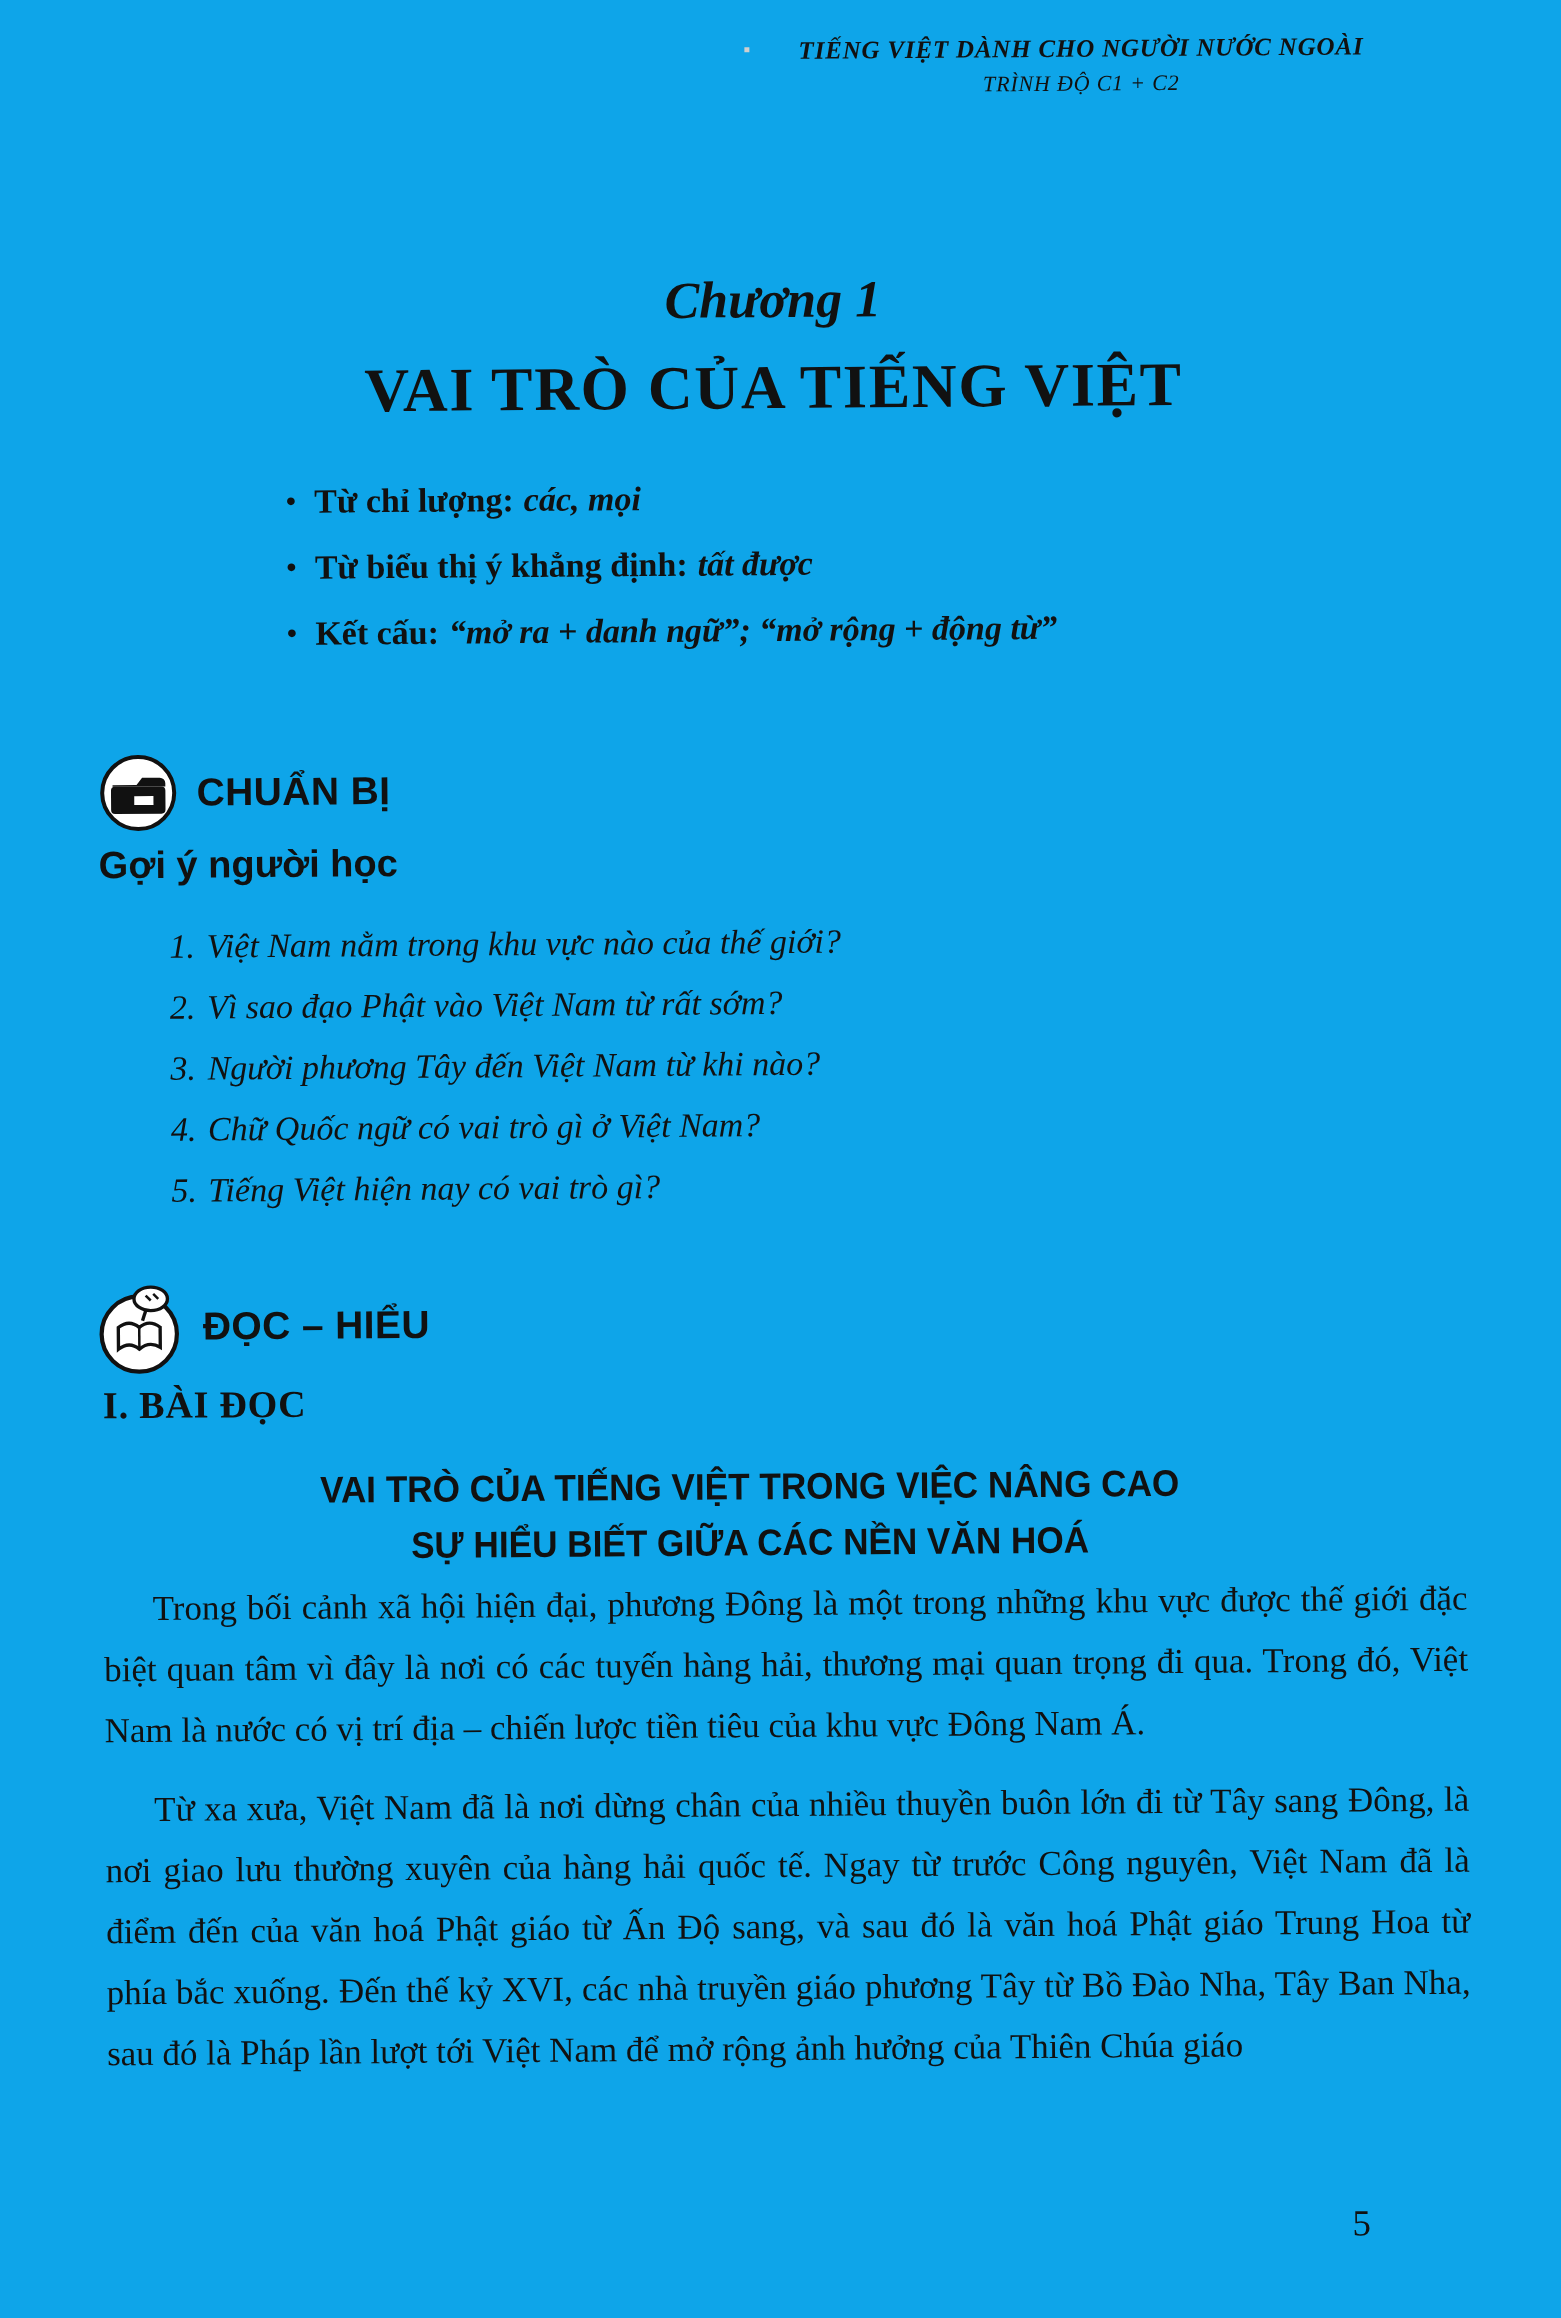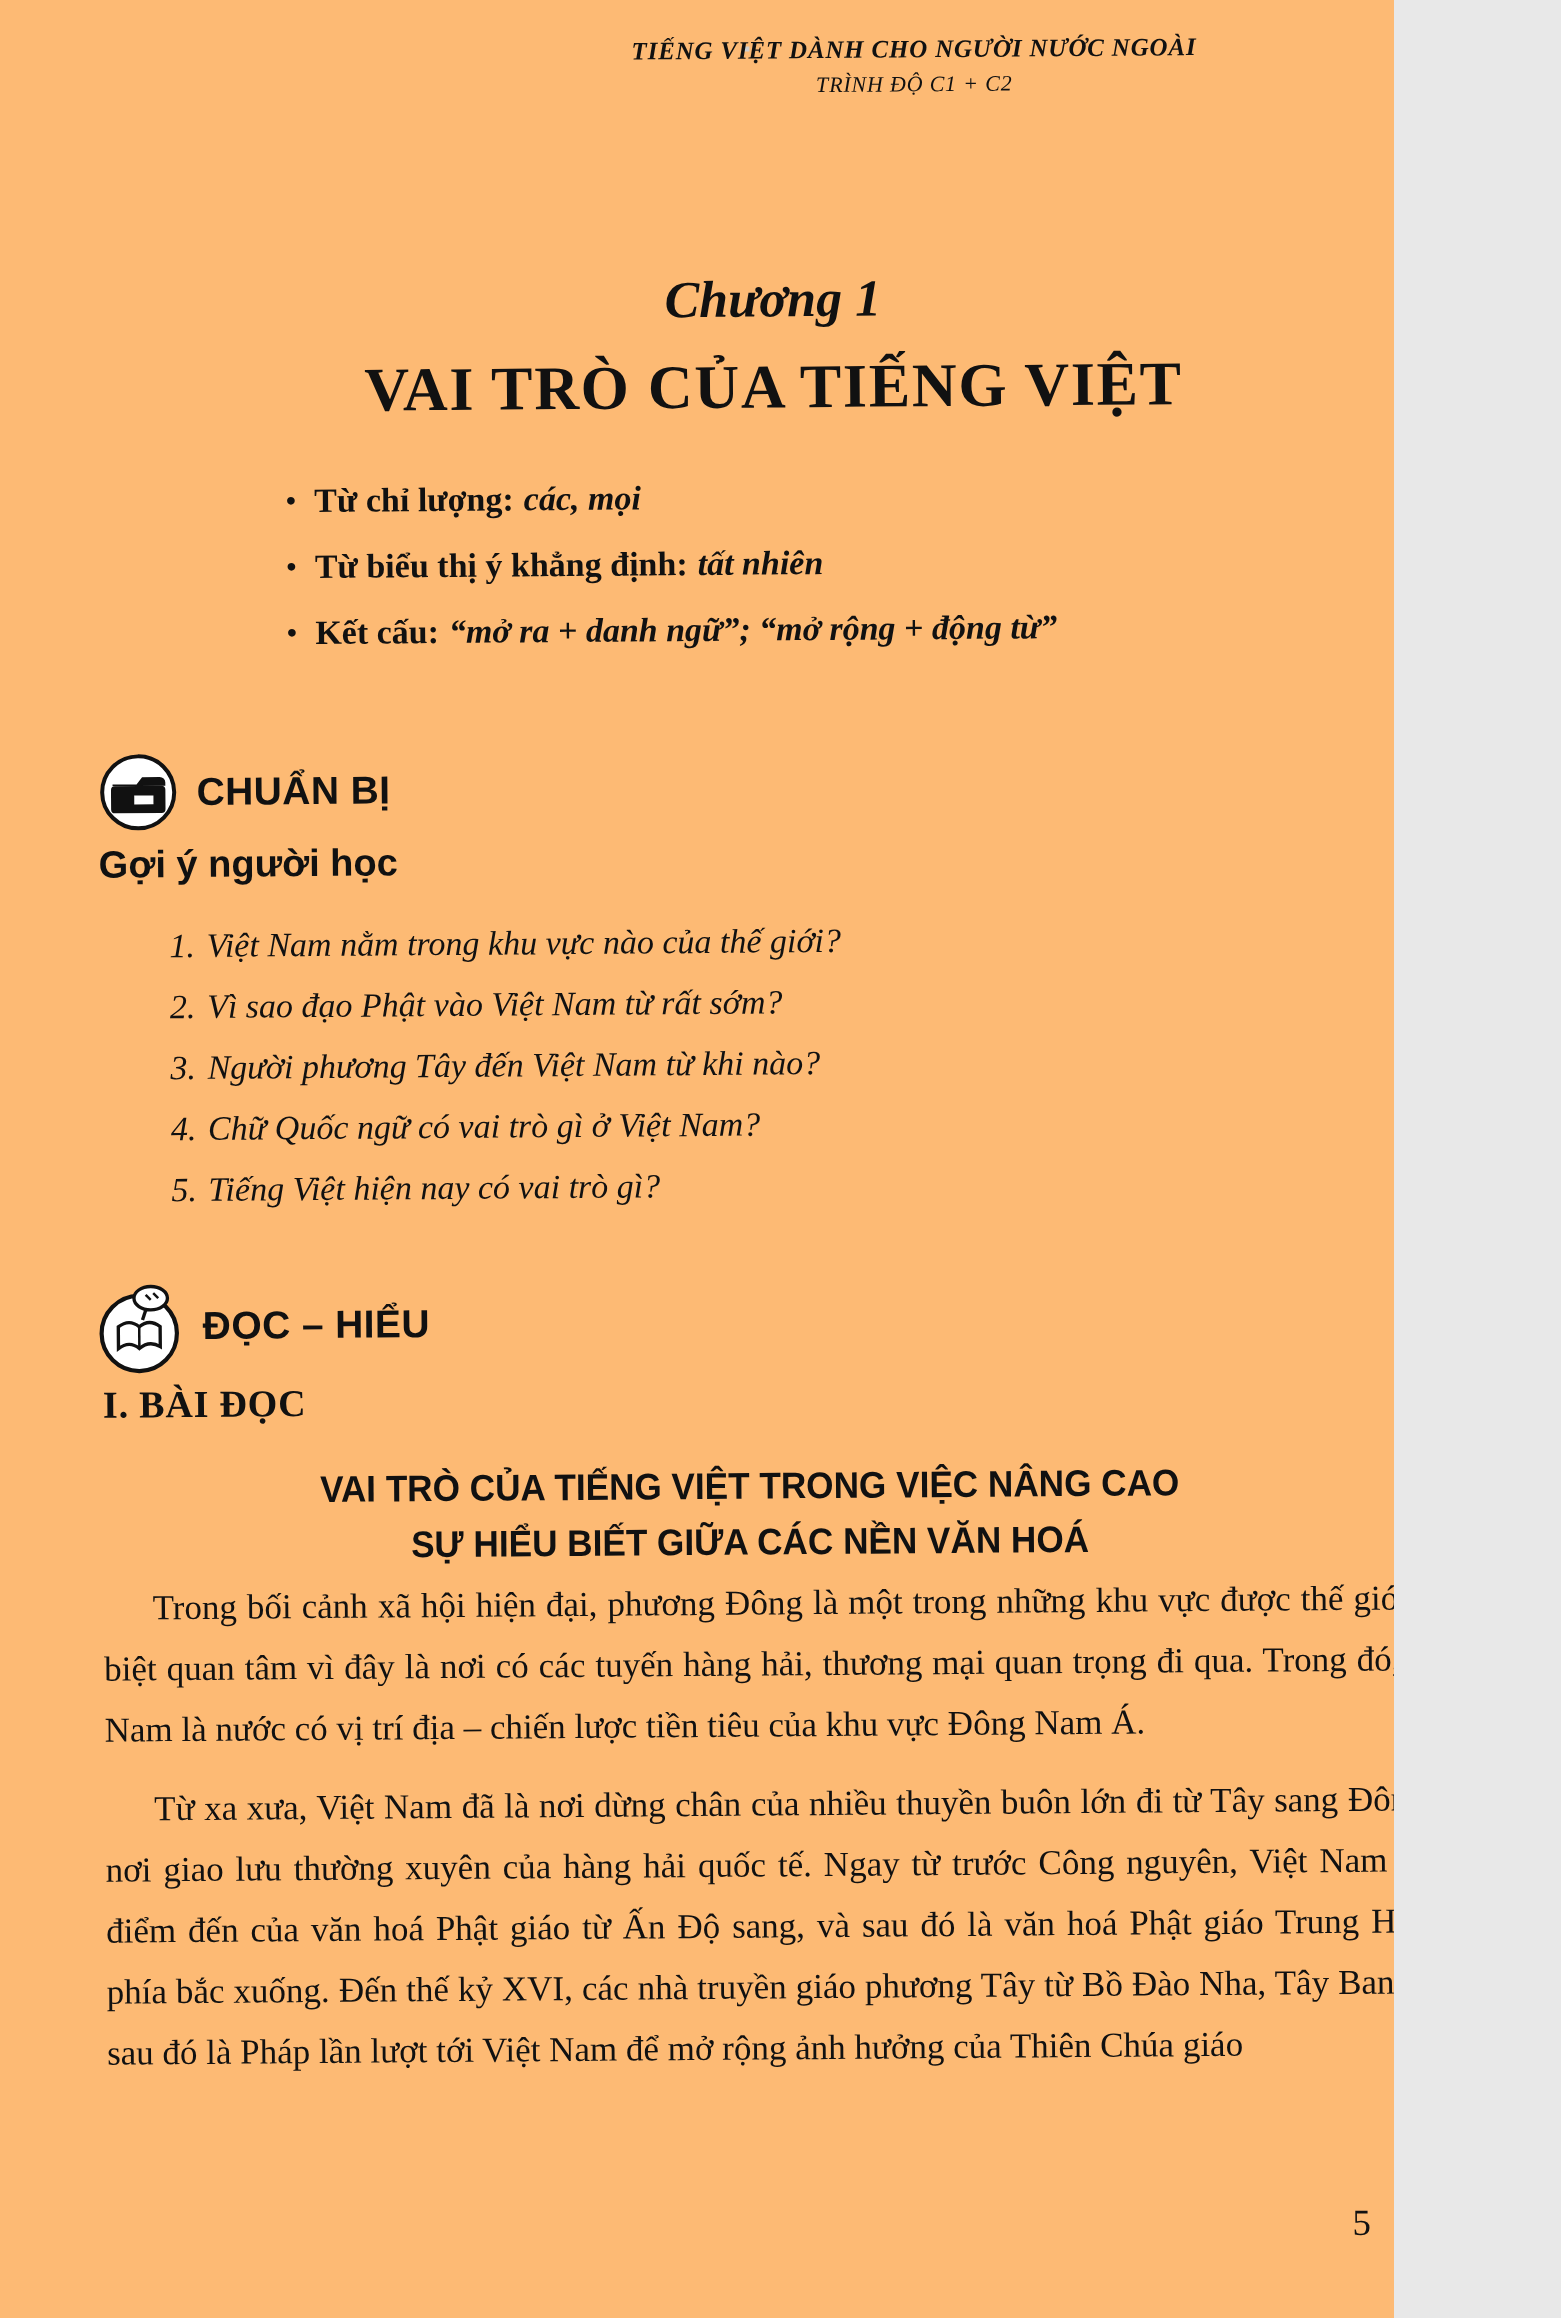--- a/index.html
+++ b/index.html
@@ -1,19 +1,19 @@
 <!DOCTYPE html>
 <html lang="vi" style="font-size:13.4px"><head>
 <meta charset="utf-8">
 <style>
   html,body{margin:0;padding:0;background:#e8e8e8;}
   .page{
     position:relative;
-    width:1394px;height:2319px;
-    background:#fdba74;
+    width:1561px;height:2319px;
+    background:#0ea5e9;
     overflow:hidden;
     font-family:"Liberation Serif", serif;
     color:#111;
   }
   .content{
     position:absolute;inset:0;
     transform:rotate(-0.45deg);
     transform-origin:50% 55%;
   }
   
@@ -112,21 +112,21 @@
 
         <div class="bullet-item">
           <span class="dot">•</span>
           <span class="b-label">Từ chỉ lượng:</span>
           <span class="b-value">các, mọi</span>
         </div>
 
         <div class="bullet-item">
           <span class="dot">•</span>
           <span class="b-label">Từ biểu thị ý khẳng định:</span>
-          <span class="b-value">tất nhiên</span>
+          <span class="b-value">tất được</span>
         </div>
 
         <div class="bullet-item">
           <span class="dot">•</span>
           <span class="b-label">Kết cấu:</span>
           <span class="b-value">“mở ra + danh ngữ”; “mở rộng + động từ”</span>
         </div>
       </div>
 
     <div class="section-head prepare-head">

